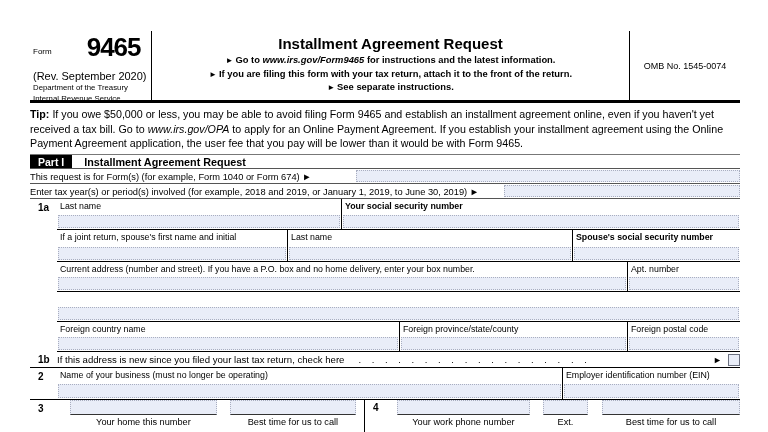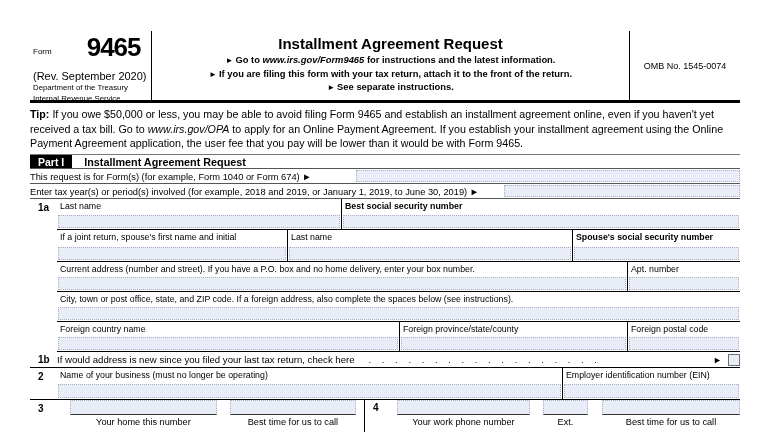--- a/index.html
+++ b/index.html
@@ -136,21 +136,21 @@
   </div>
 
   <div class="trow r1a">
     <div class="gut">1a</div>
     <div class="cells">
       <div class="cell" style="width:285px">
         <div class="lbl">Last name</div>
         <div class="fld"></div>
       </div>
       <div class="cell last" style="flex:1">
-        <div class="lbl b">Best social security number</div>
+        <div class="lbl b">Your social security number</div>
         <div class="fld"></div>
       </div>
     </div>
   </div>
 
   <div class="trow rsp">
     <div class="gut"></div>
     <div class="cells">
       <div class="cell" style="width:231px">
         <div class="lbl">If a joint return, spouse's first name and initial</div>
@@ -178,21 +178,20 @@
         <div class="lbl">Apt. number</div>
         <div class="fld"></div>
       </div>
     </div>
   </div>
 
   <div class="trow rcity">
     <div class="gut"></div>
     <div class="cells">
       <div class="cell last" style="flex:1">
-        <div class="lbl">City, town or post office, state, and ZIP code. If a foreign address, also complete the spaces below (see instructions).</div>
         <div class="fld"></div>
       </div>
     </div>
   </div>
 
   <div class="trow rfor">
     <div class="gut"></div>
     <div class="cells">
       <div class="cell" style="width:343px">
         <div class="lbl">Foreign country name</div>
@@ -204,21 +203,21 @@
       </div>
       <div class="cell last" style="flex:1">
         <div class="lbl">Foreign postal code</div>
         <div class="fld"></div>
       </div>
     </div>
   </div>
 
   <div class="trow r1b">
     <div class="gut">1b</div>
-    <span class="txt">If would address is new since you filed your last tax return, check here</span>
+    <span class="txt">If this address is new since you filed your last tax return, check here</span>
     <span class="dots">. . . . . . . . . . . . . . . . . .</span>
     <span class="arr">►</span>
     <span class="checkbox"></span>
   </div>
 
   <div class="trow r2">
     <div class="gut">2</div>
     <div class="cells">
       <div class="cell" style="width:506px">
         <div class="lbl">Name of your business (must no longer be operating)</div>

